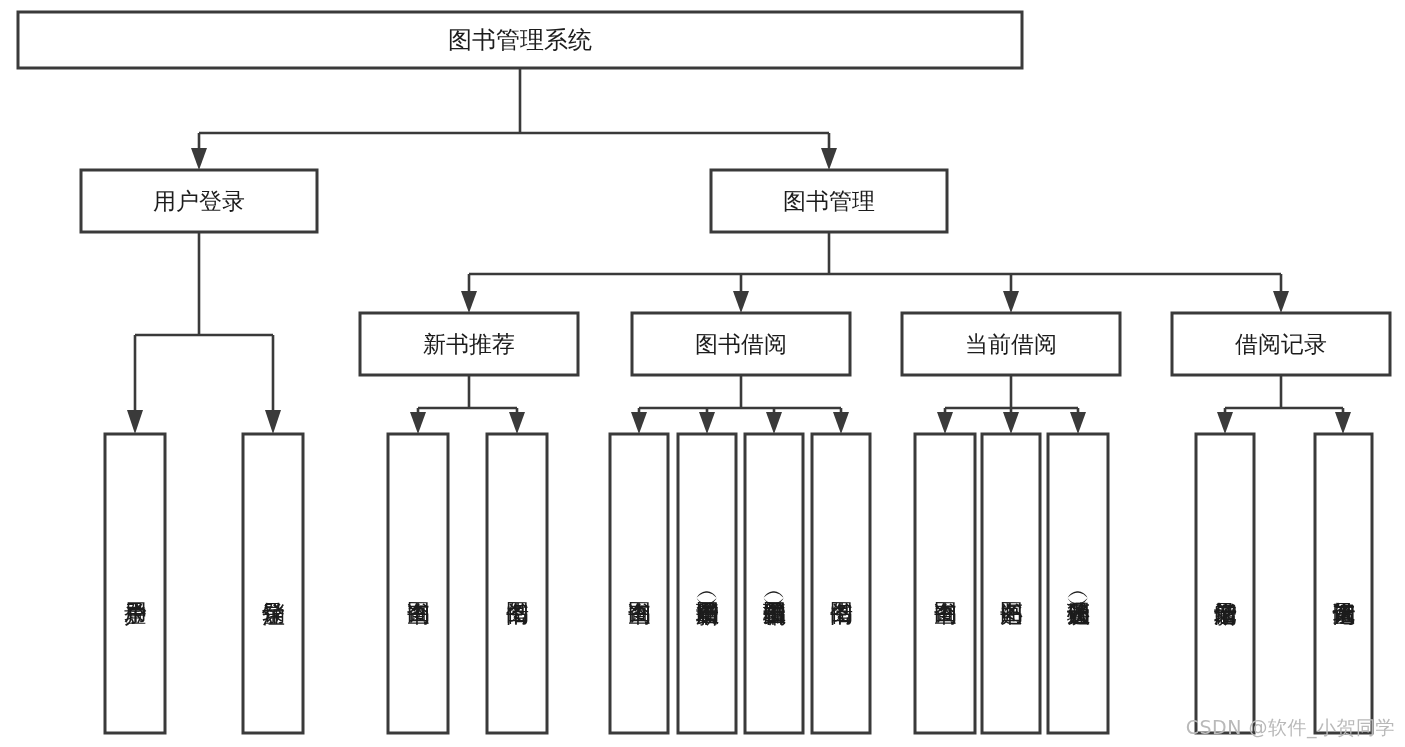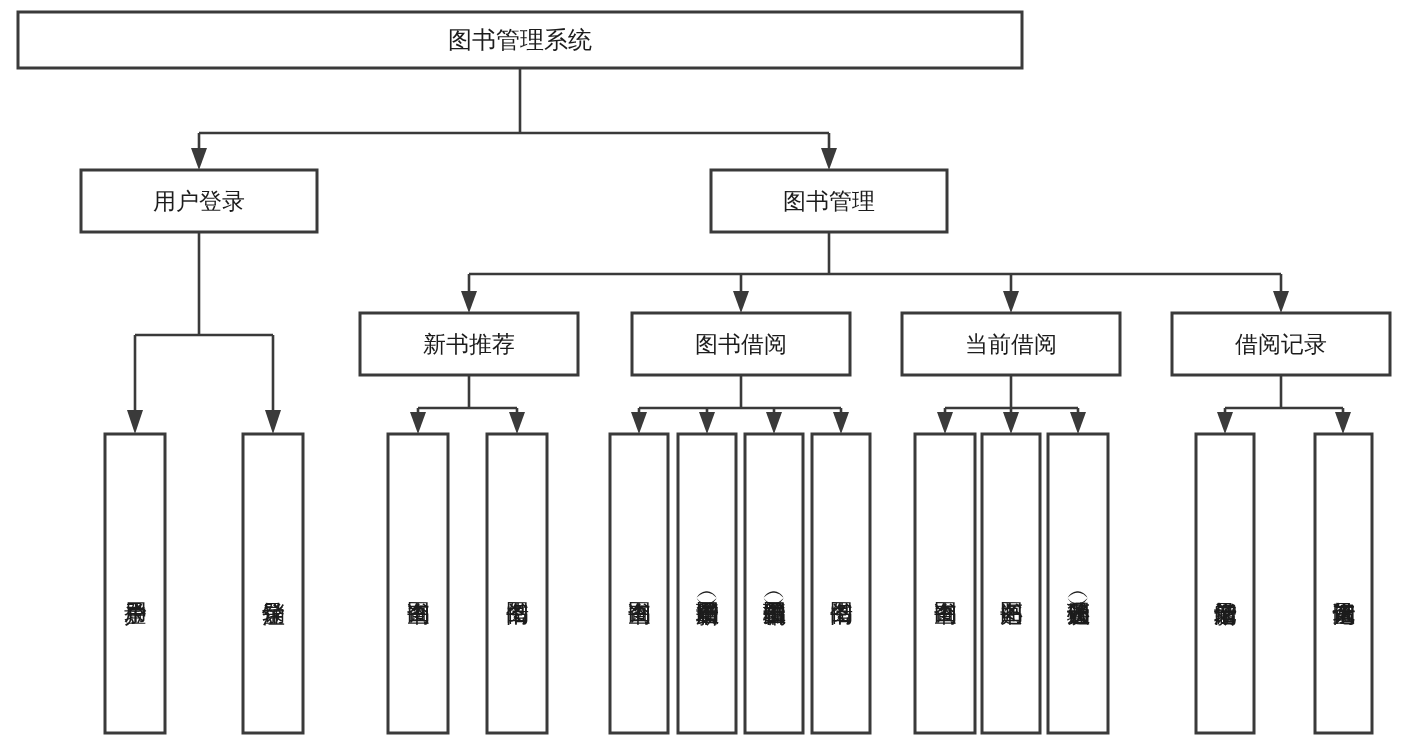--- a/index.html
+++ b/index.html
@@ -309,13 +309,14 @@
       <rect class="node-box" x="1315" y="434" width="57" height="299"></rect>
       <foreignObject class="leaf-label-fo" x="1315" y="434" width="57" height="299">
         <div xmlns="http://www.w3.org/1999/xhtml" class="leaf-vtext">
             <span>查询借阅记录</span>
           </div>
       </foreignObject>
     </g>
 
   </svg>
 
+  <div id="watermark">CSDN @软件_小贺同学</div>
 </div>
 
 </body></html>

